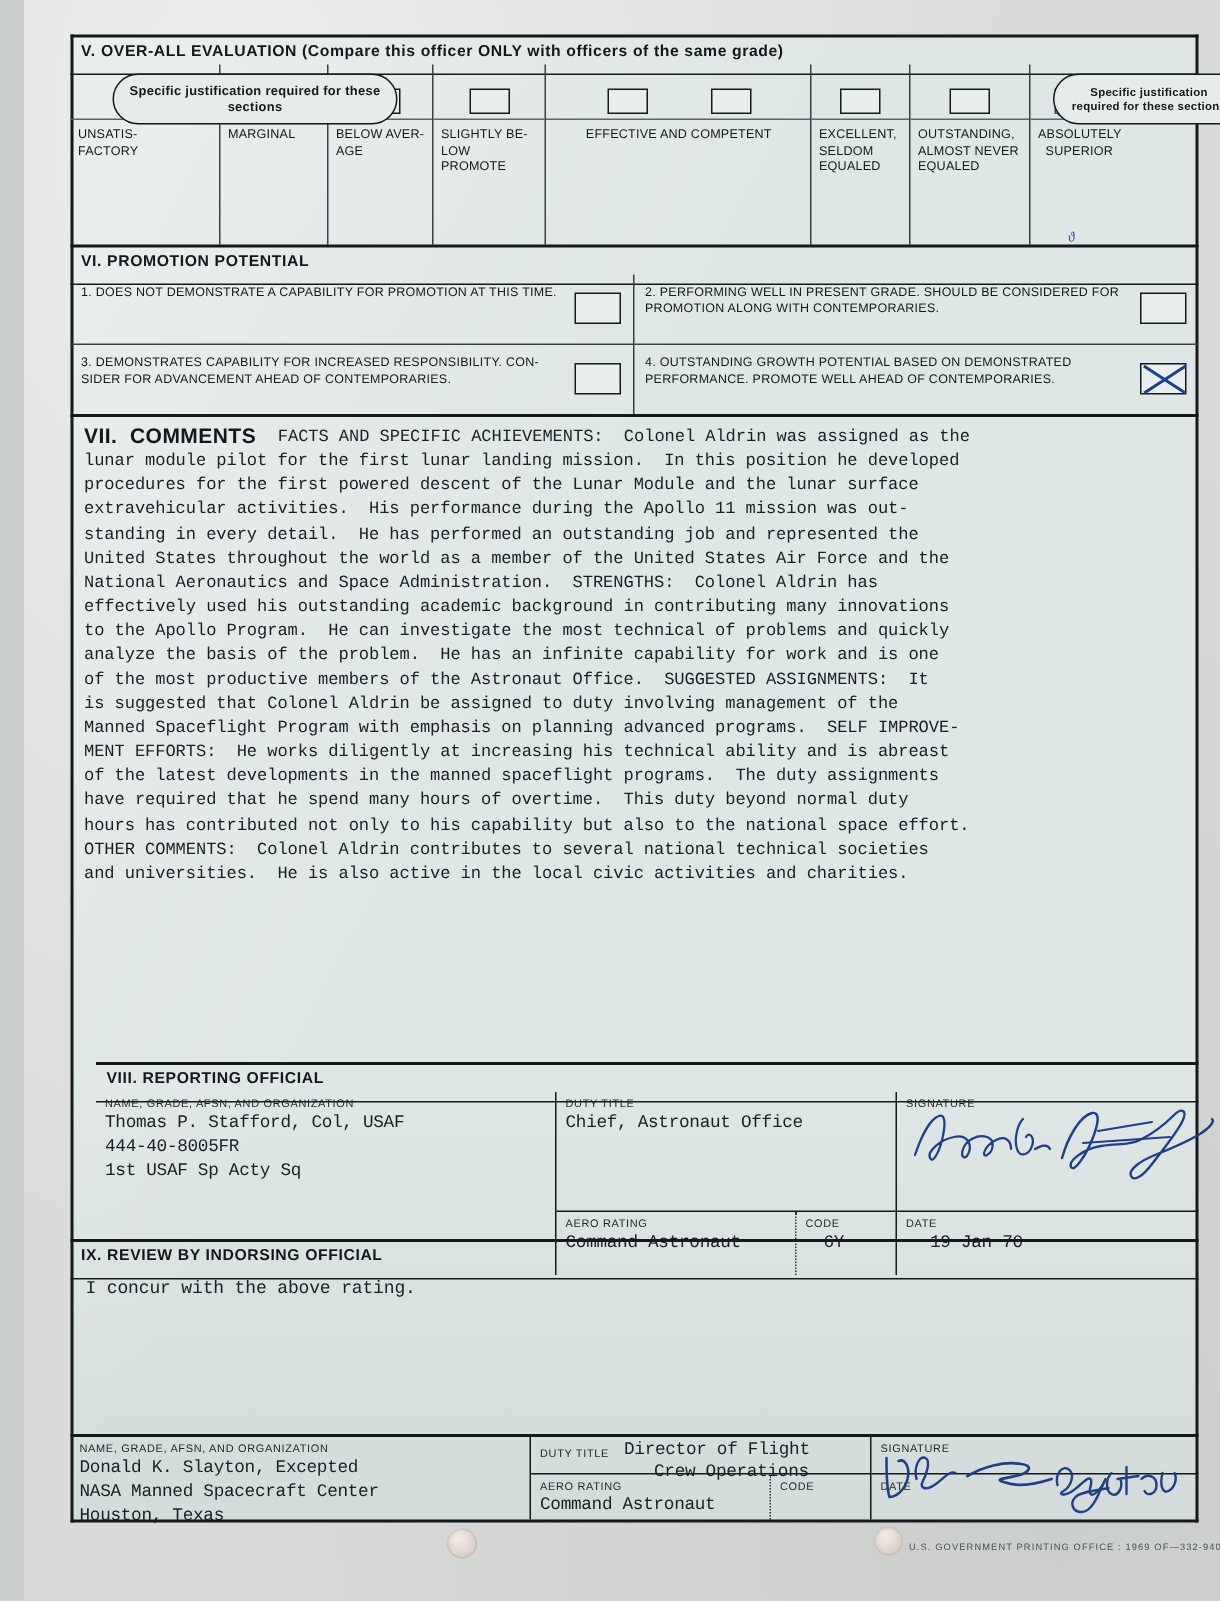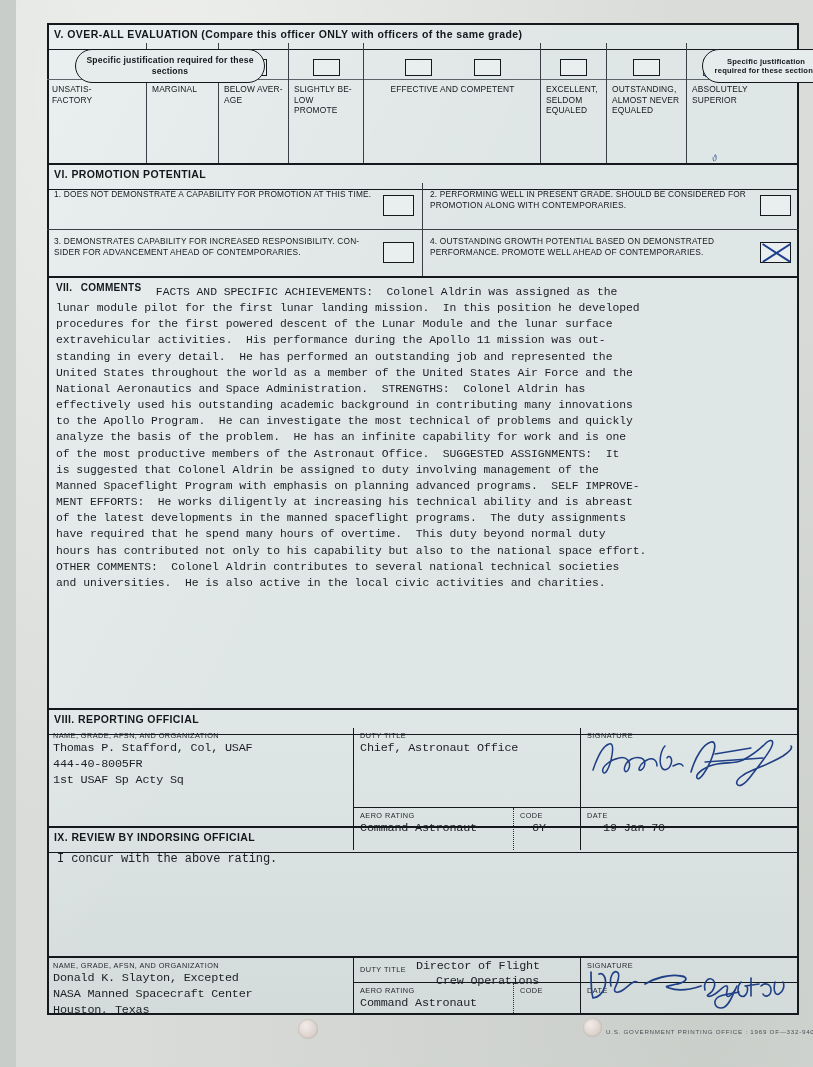--- a/index.html
+++ b/index.html
@@ -68,21 +68,21 @@
     left: 0; right: 0; top: 18px; bottom: 0;
     display: flex;
   }
   .vcol {
     position: relative;
     border-right: 1px solid #3a4046;
     box-sizing: border-box;
     display: flex;
     flex-direction: column;
   }
-  .vcol:last-child { border-right: none; }
+  .vcol:last-child { border-right: none; text-align: right; }
   .vcol .boxzone {
     height: 36px;
     position: relative;
     border-bottom: 1px solid #5d6469;
   }
   .vcol .lblzone {
     flex: 1;
     padding: 4px 4px 0 5px;
     font-size: 8.4px;
     line-height: 10.6px;
@@ -169,39 +169,39 @@
     width:33px; height:1.6px; background:#1c3f8f;
   }
   .pp-box.marked::before { transform: rotate(33deg); }
   .pp-box.marked::after  { transform: rotate(-33deg); }
 
   
   #secVII { top: 253px; height: 432px; border-top: 2.4px solid #15181c; }
   .vii-inner { position:absolute; left:0; right:0; top:0; bottom:0; padding: 3px 8px 0 9px; }
   .vii-label {
     font-weight: bold;
-    font-size: 10px;
+    font-size: 14px;
     letter-spacing: 0.3px;
     display: inline-block;
     vertical-align: top;
     padding-top: 1px;
   }
   .typed {
     font-family: "Liberation Mono", "DejaVu Sans Mono", monospace;
     font-size: 11.4px;
     line-height: 16.15px;
     letter-spacing: -0.05px;
     white-space: pre-wrap;
     color: #1b1f25;
   }
   #comment-body { display: block; margin-top: 0px; }
   #comment-first-line { display: inline; }
 
   
-  #secVIII { top: 685px; height: 142px; border-top: 2.6px solid #15181c; }
+  #secVIII { top: 685px; height: 142px; border-top: 2.6px solid #15181c; margin-left: 17px; }
   #secVIII .headrow { border-bottom: 1.6px solid #15181c; height: 18px; }
   .sig-grid {
     position: absolute; left: 0; right: 0; top: 18px; bottom: 0;
     display: flex;
   }
   .sg-col { position: relative; box-sizing: border-box; border-right: 1.4px solid #15181c; }
   .sg-col:last-child { border-right: none; }
   .cap {
     font-size: 7.3px;
     letter-spacing: 0.45px;

